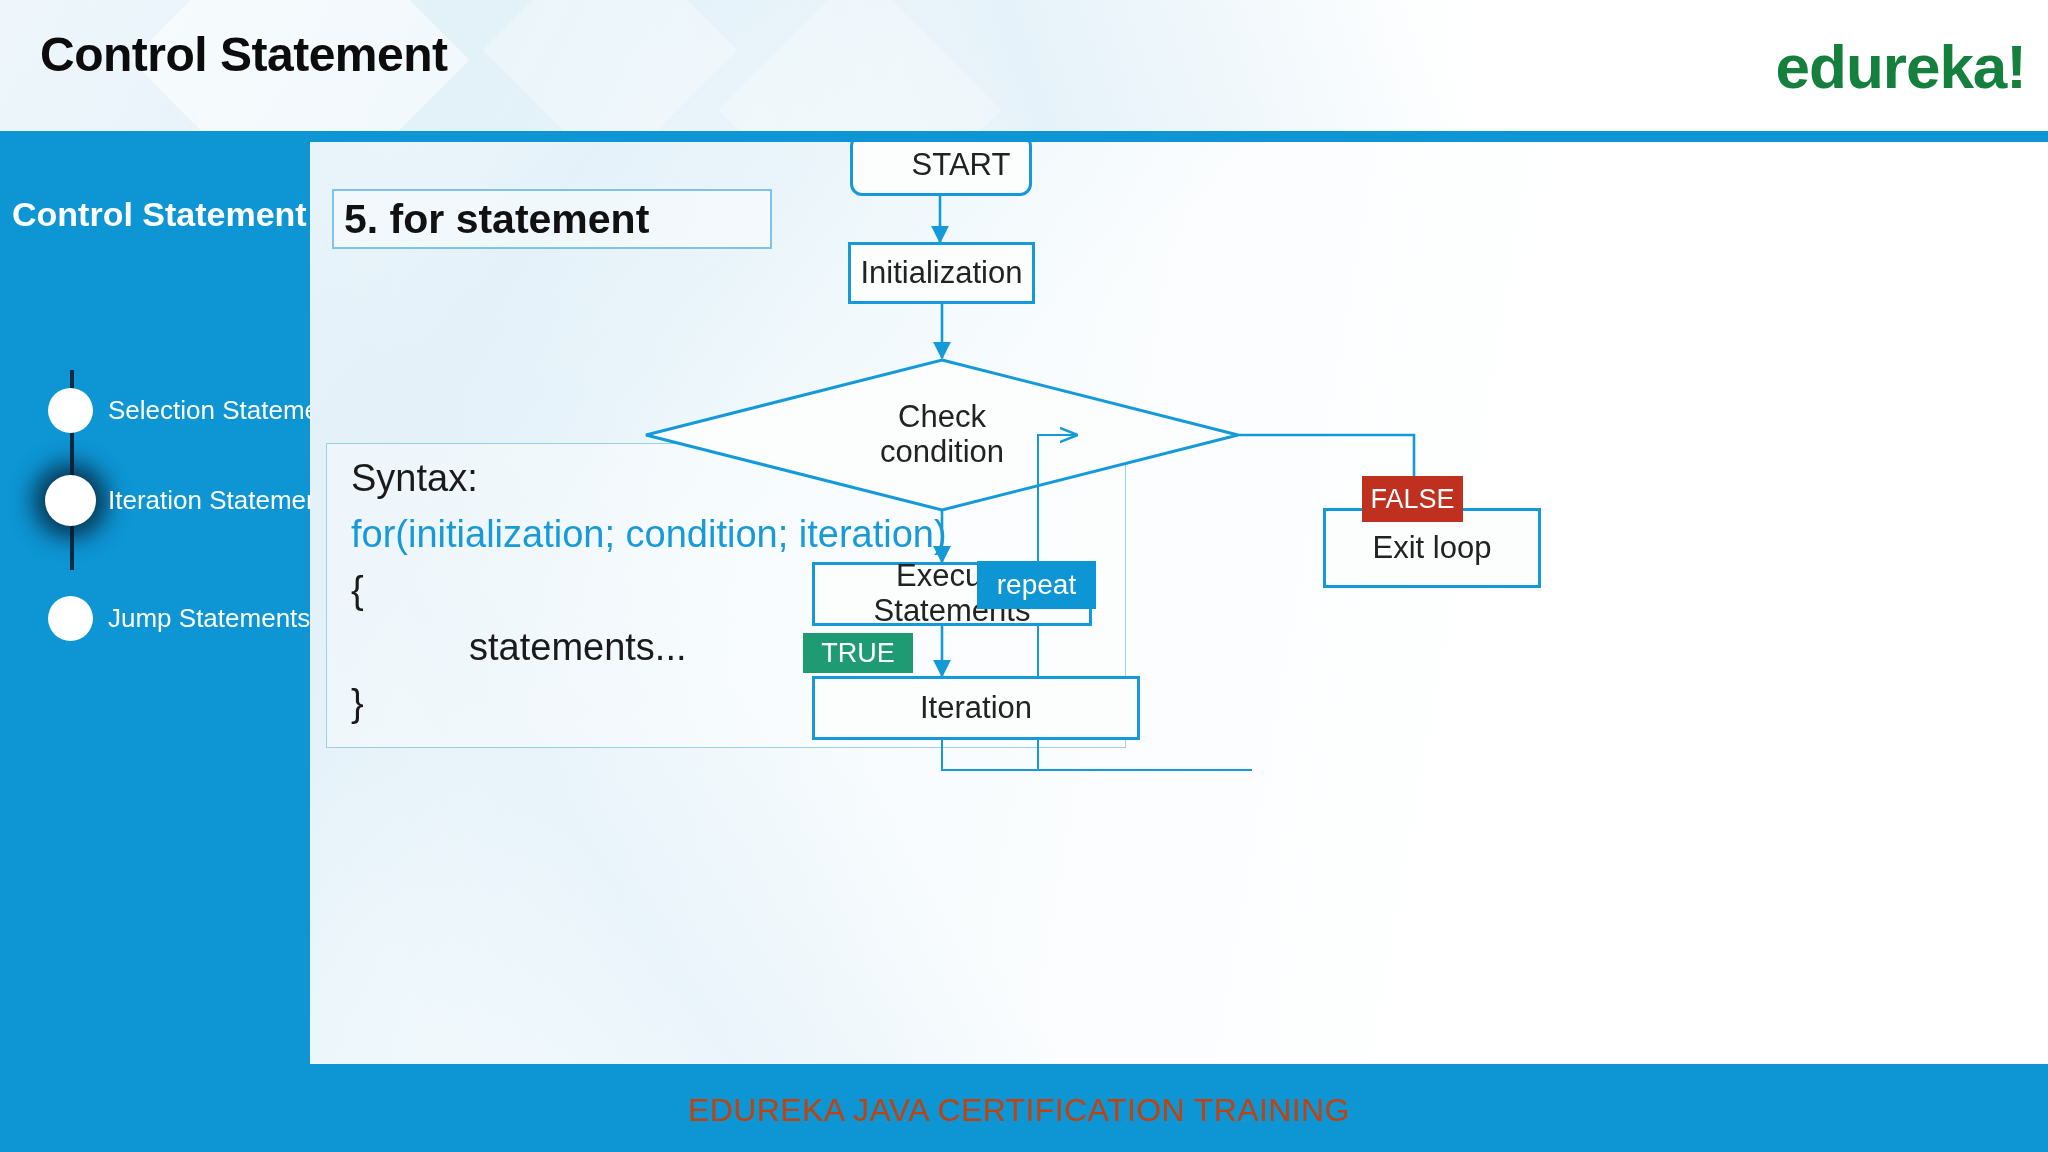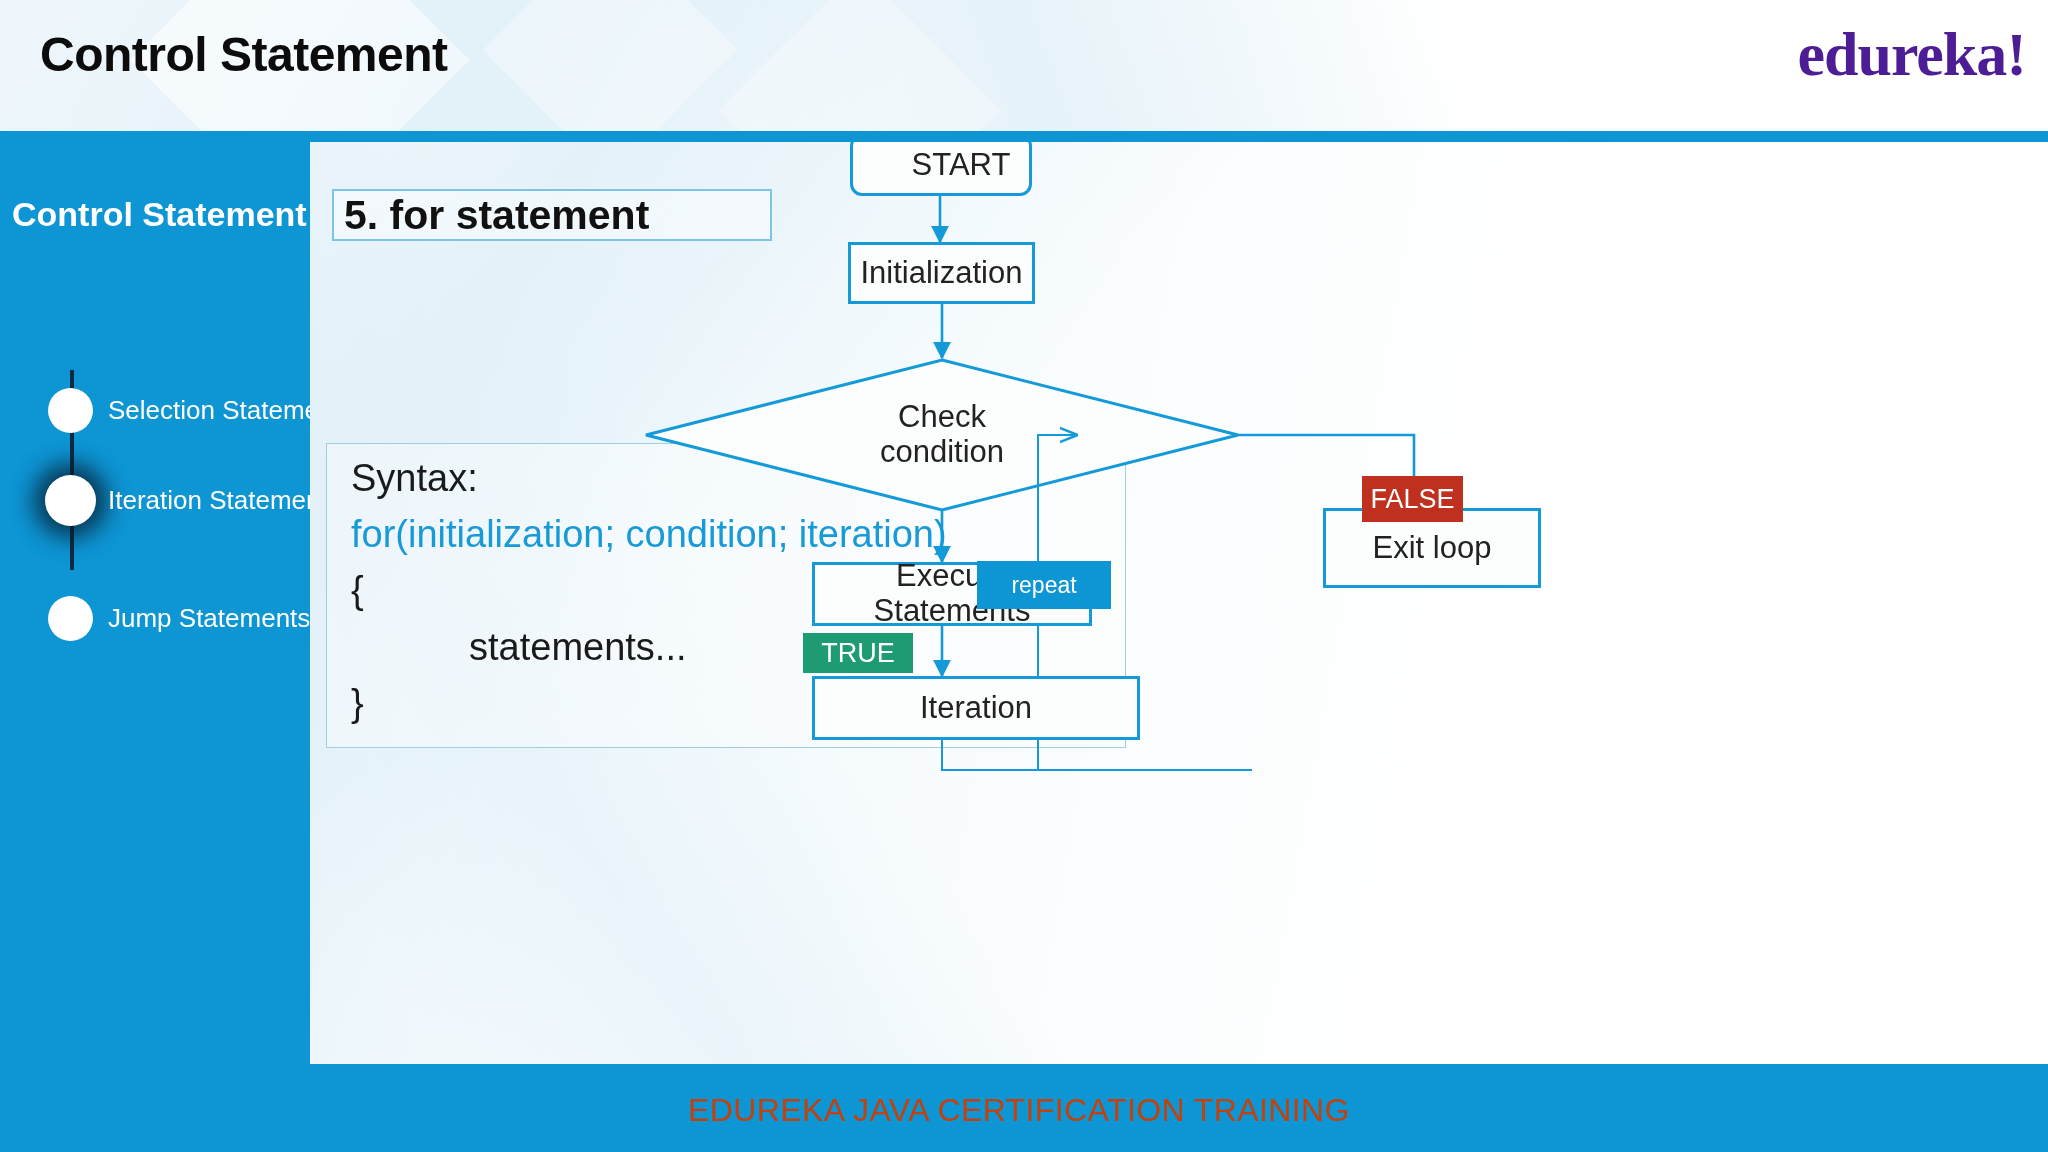--- a/index.html
+++ b/index.html
@@ -38,25 +38,25 @@
     position: absolute;
     left: 40px; top: 27px;
     font-size: 48px;
     font-weight: bold;
     color: #0c0c0c;
     letter-spacing: -0.5px;
     white-space: nowrap;
   }
   .brand-logo {
     position: absolute;
-    right: 22px; top: 19px;
-    font-family: Liberation Serif, serif;
+    right: 22px; top: 31px;
+    font-family: Liberation Sans, sans-serif;
     font-size: 62px;
     font-weight: bold;
-    color: #4c1d95;
+    color: #15803d;
     letter-spacing: -1px;
     white-space: nowrap;
   }
 
   
   .header-rule {
     position: absolute;
     left: 0; top: 131px;
     width: 2048px; height: 11px;
     background: #0d95d4;
@@ -120,21 +120,21 @@
       linear-gradient(125deg, rgba(255,255,255,0) 2%, rgba(226,240,248,0.8) 12%, rgba(255,255,255,0) 26%),
       linear-gradient(55deg,  rgba(255,255,255,0) 6%, rgba(228,241,249,0.65) 18%, rgba(255,255,255,0) 32%),
       linear-gradient(135deg, rgba(255,255,255,0) 8%, rgba(232,244,250,0.6) 20%, rgba(255,255,255,0) 36%),
       linear-gradient(100deg, #e9f4fa 0%, #f3fafd 22%, #fbfdfe 48%, #ffffff 70%, #ffffff 100%);
     overflow: hidden;
   }
 
   .topic-box {
     position: absolute;
     left: 22px; top: 47px;
-    width: 440px; height: 52px;
+    width: 440px; height: 60px;
     border: 2px solid #7fc4e6;
     background: rgba(255,255,255,0.45);
     display: flex;
     align-items: center;
     padding-left: 10px;
     box-sizing: border-box;
   }
   .topic-box span {
     font-size: 41px;
     font-weight: bold;
@@ -318,21 +318,21 @@
     </div>
 
     <div class="tag false" style="left:1052px;top:334px;width:101px;height:46px;">
       <span>FALSE</span>
     </div>
 
     <div class="tag true" style="left:493px;top:491px;width:110px;height:40px;">
       <span>TRUE</span>
     </div>
 
-    <div class="tag repeat" style="left:667px;top:419px;width:134px;height:48px;font-size:23px;">
+    <div class="tag repeat" style="left:667px;top:419px;width:119px;height:48px;font-size:28px;">
       <span>repeat</span>
     </div>
 
   </div>
 
   <div class="footer"></div>
   <div class="footer-course">EDUREKA JAVA CERTIFICATION TRAINING</div>
 
 </div>
 

